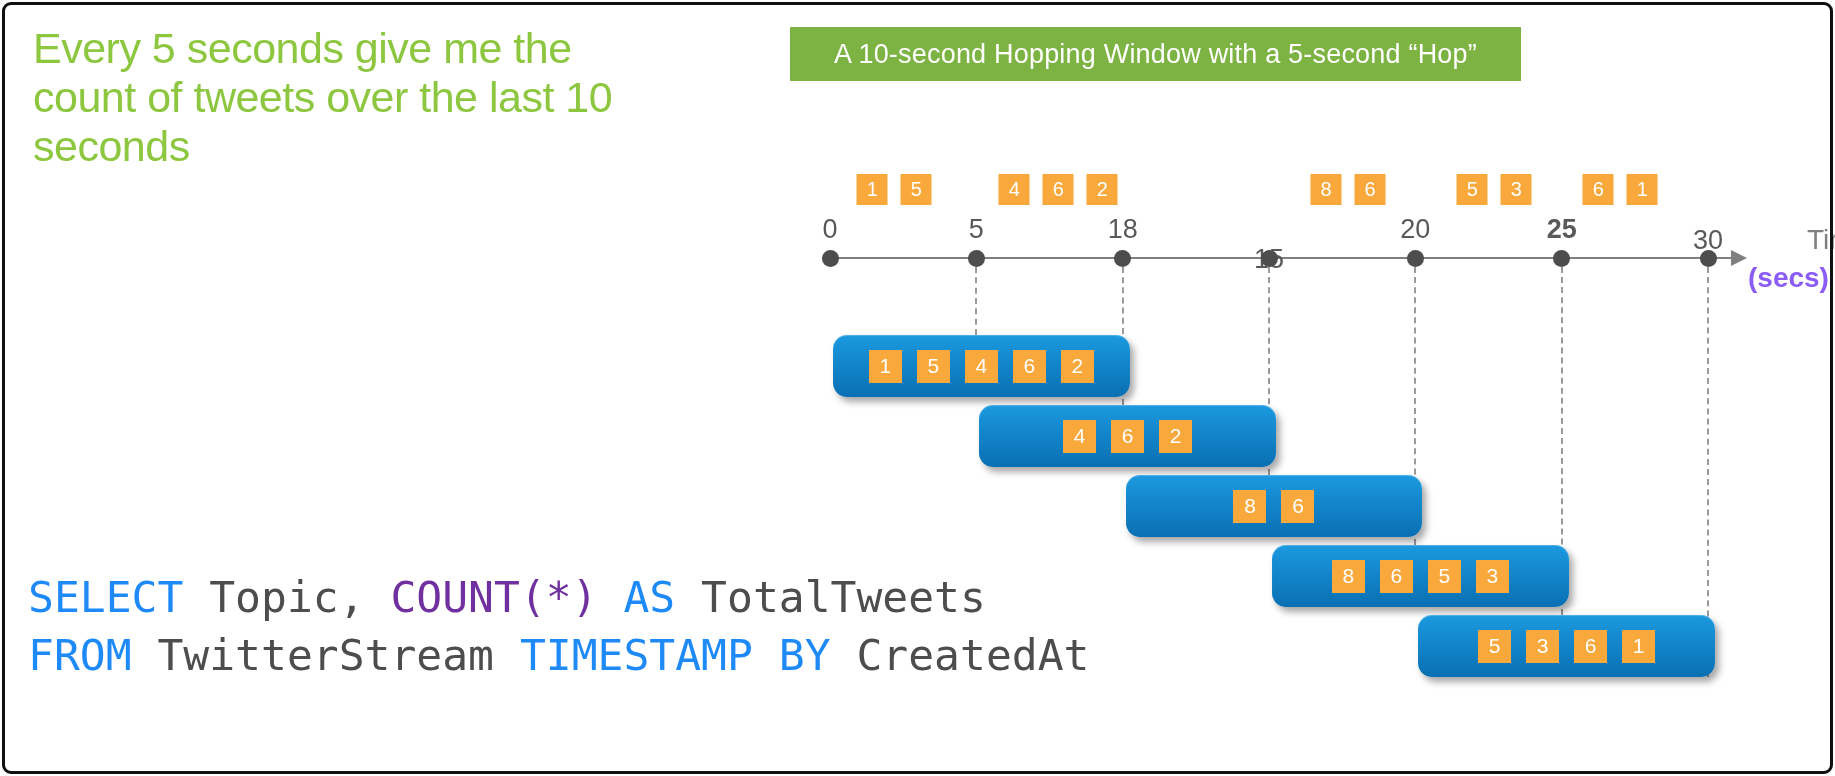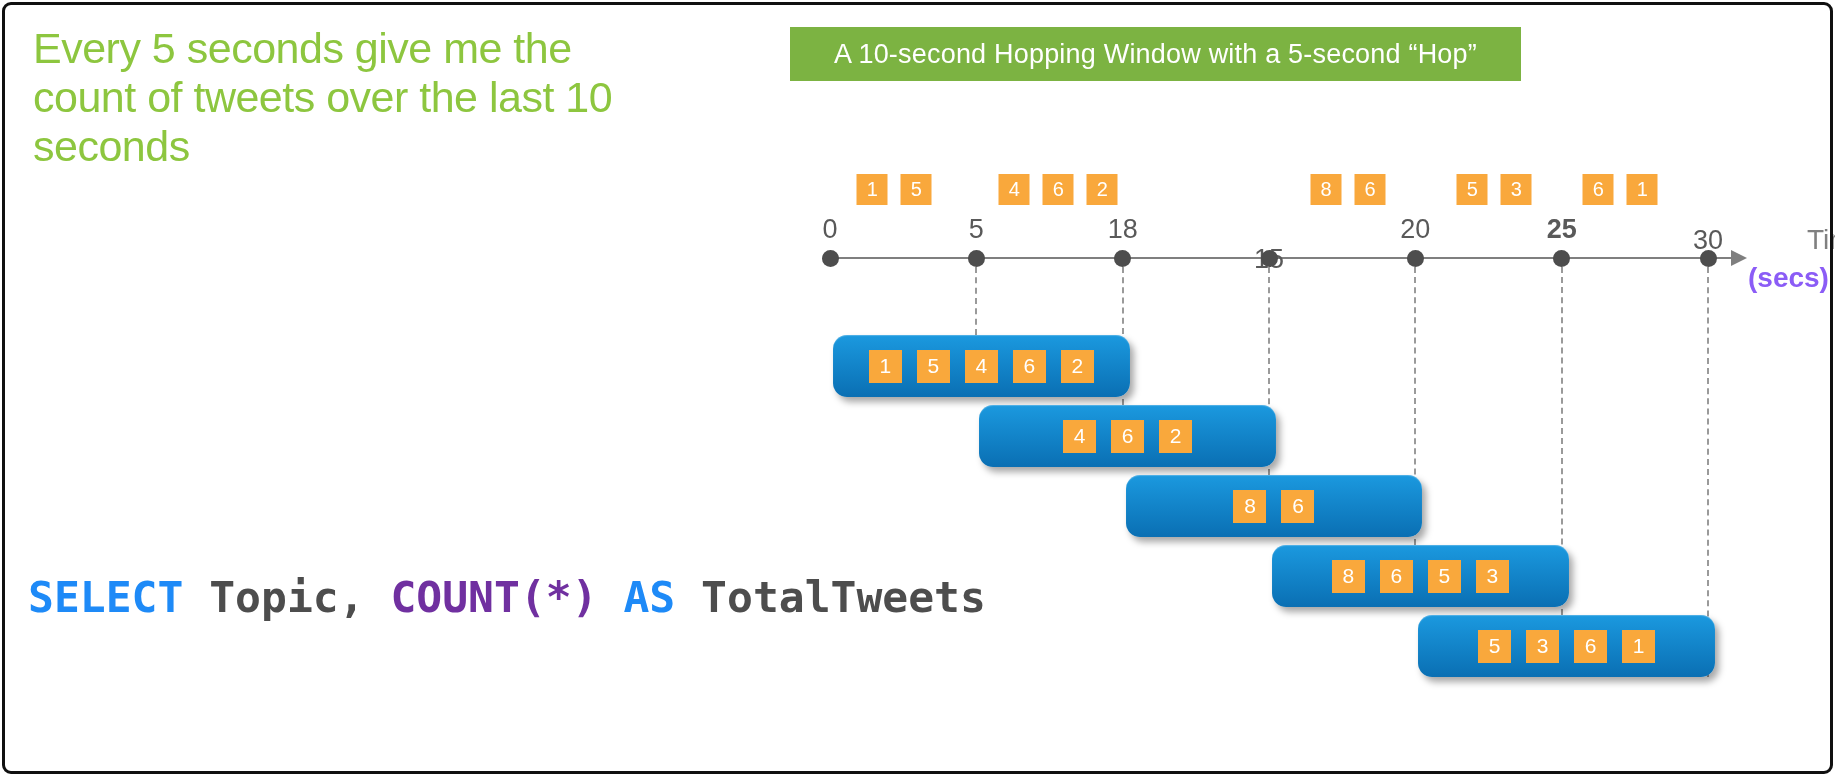--- a/index.html
+++ b/index.html
@@ -70,21 +70,21 @@
     display: flex; align-items: center; justify-content: center; gap: 15px;
   }
   .win-box {
     width: 33px; height: 33px; background: var(--orange);
     color: #ffffff; font-size: 21px; font-weight: 400;
     display: flex; align-items: center; justify-content: center;
   }
   
   .code {
     position: absolute; left: 28px; top: 568px;
-    font-family: "DejaVu Sans Mono", monospace; font-size: 43px; line-height: 58px; font-weight: bold;
+    font-family: "DejaVu Sans Mono", monospace; font-size: 43px; line-height: 58px;
   }
   .code-line { white-space: pre; }
   .c-kw  { color: var(--kw-blue); }
   .c-fn  { color: var(--fn-purple); }
   .c-txt { color: var(--code-gray); }
 </style>
 </head>
 <body style="--green-text: #8DC63F; --green-banner: #7CB342; --orange: #F9A83C; --blue-top: #1B99DF; --blue-bottom: #0A6FB3; --kw-blue: #1E8AF7; --fn-purple: #7030A0; --code-gray: #4D4D4D;">
 
 <div class="frame"></div>
@@ -175,13 +175,14 @@
     <div class="win" style="left: 1418.33px; width: 296.667px; top: 615px;">
       <div class="win-box">5</div>
       <div class="win-box">3</div>
       <div class="win-box">6</div>
       <div class="win-box">1</div>
     </div>
   </div>
 
 <div class="code" id="code">
     <div class="code-line"><span class="c-kw">SELECT</span><span class="c-txt"> Topic, </span><span class="c-fn">COUNT(*)</span><span class="c-txt"> </span><span class="c-kw">AS</span><span class="c-txt"> TotalTweets</span></div>
+    <div class="code-line"><span class="c-kw">FROM</span><span class="c-txt"> TwitterStream </span><span class="c-kw">TIMESTAMP BY</span><span class="c-txt"> CreatedAt</span></div>
   </div>
 
 </body></html>

